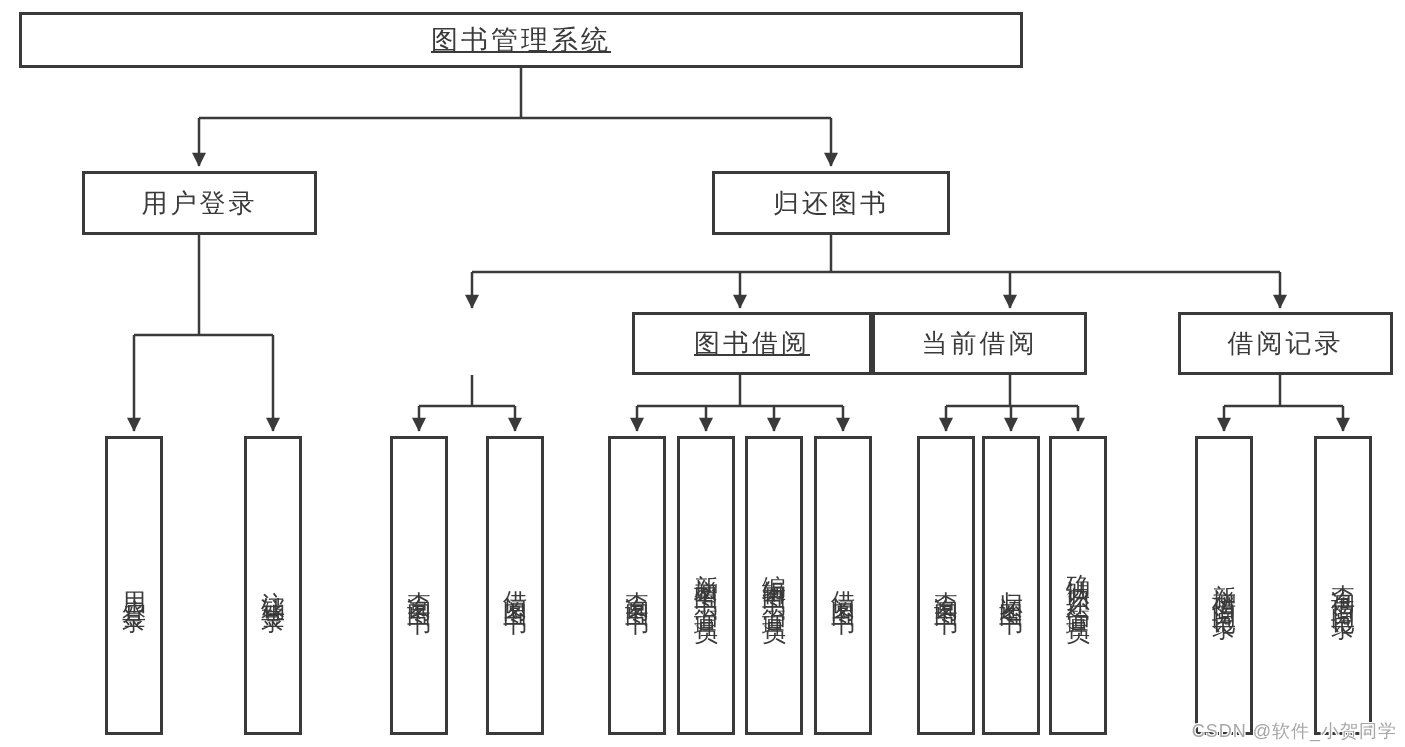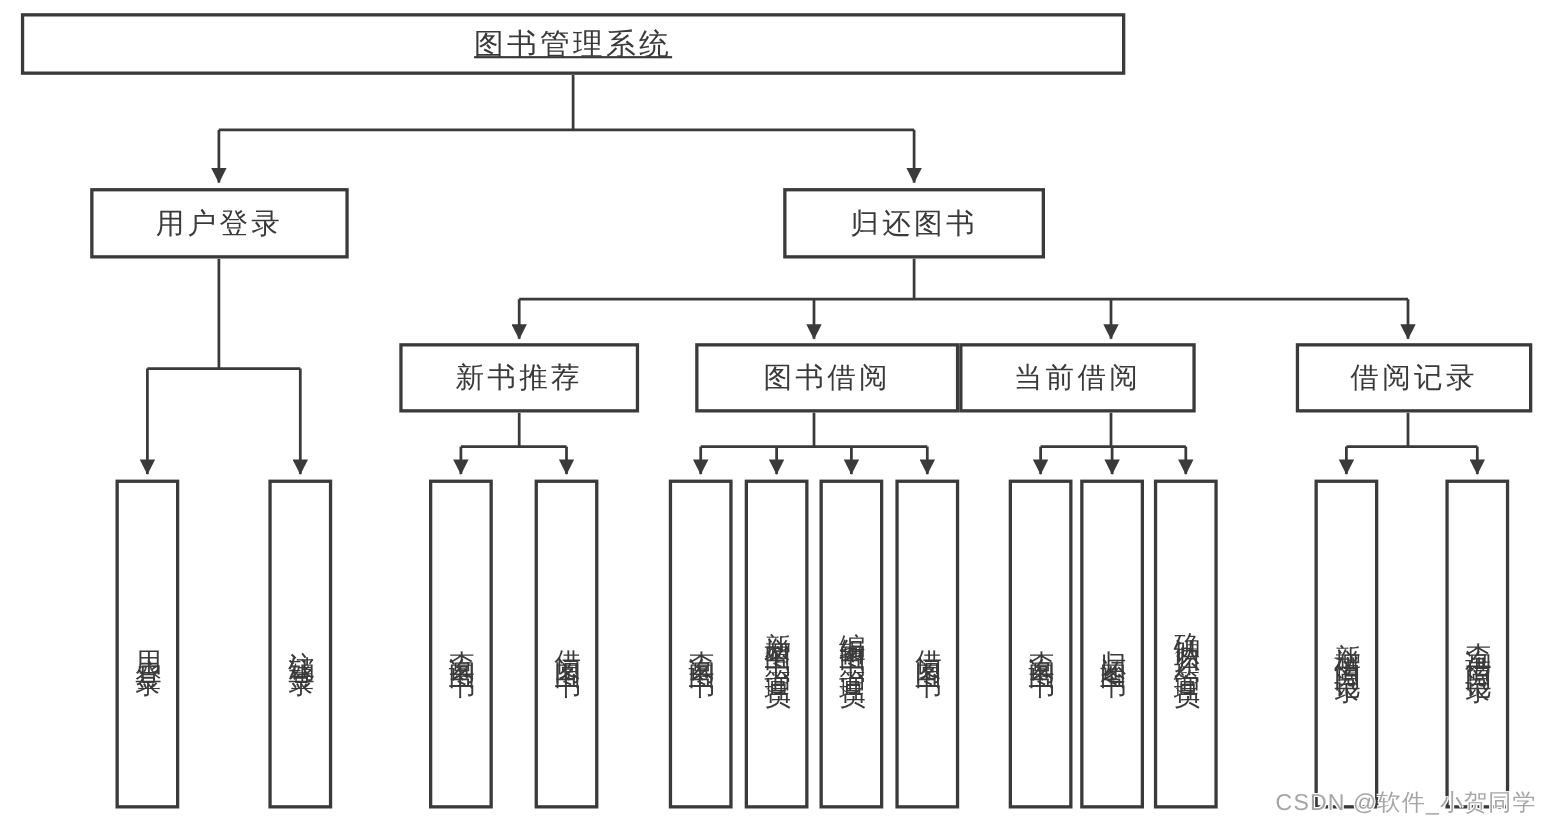--- a/index.html
+++ b/index.html
@@ -64,21 +64,21 @@
     text-orientation: mixed;
     letter-spacing: 0.28em;
     line-height: 1;
     white-space: nowrap;
   }
   .watermark {
     position: absolute;
     z-index: 3;
     right: 8px;
     bottom: 4px;
-    font-size: 21px;
+    font-size: 18px;
     letter-spacing: 1px;
     color: #a6a6a6;
     text-shadow: 1px 1px 0 #ffffff, -1px -1px 0 #ffffff, 1px -1px 0 #ffffff, -1px 1px 0 #ffffff;
   }
 </style>
 </head>
 <body>
 
 <div class="canvas">
 
@@ -134,24 +134,21 @@
     <span>图书管理系统</span>
   </div>
 
   <div class="box lvl2" style="left:82px; width:235px;">
     <span>用户登录</span>
   </div>
   <div class="box lvl2" style="left:712px; width:238px;">
     <span>归还图书</span>
   </div>
 
-  <div class="box lvl3" style="left:363px; width:218px;">
-    <span>新书推荐</span>
-  </div>
-  <div class="box lvl3" style="left:632px; width:240px;">
+  <div class="box lvl3" style="left:632px; width:240px;text-decoration:underline;">
     <span>图书借阅</span>
   </div>
   <div class="box lvl3" style="left:872px; width:215px;">
     <span>当前借阅</span>
   </div>
   <div class="box lvl3" style="left:1178px; width:215px;">
     <span>借阅记录</span>
   </div>
 
   <div class="box leaf" style="left:105px;">

